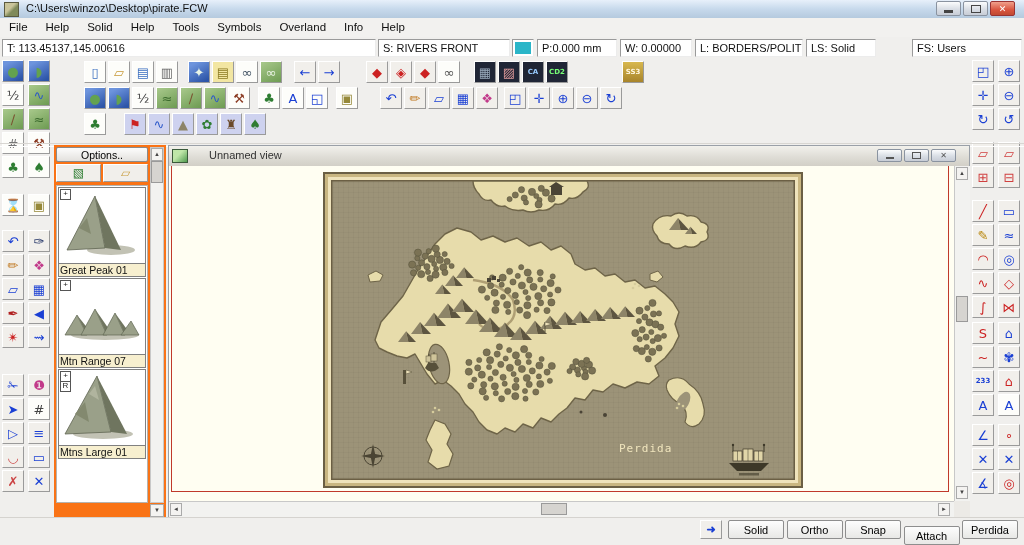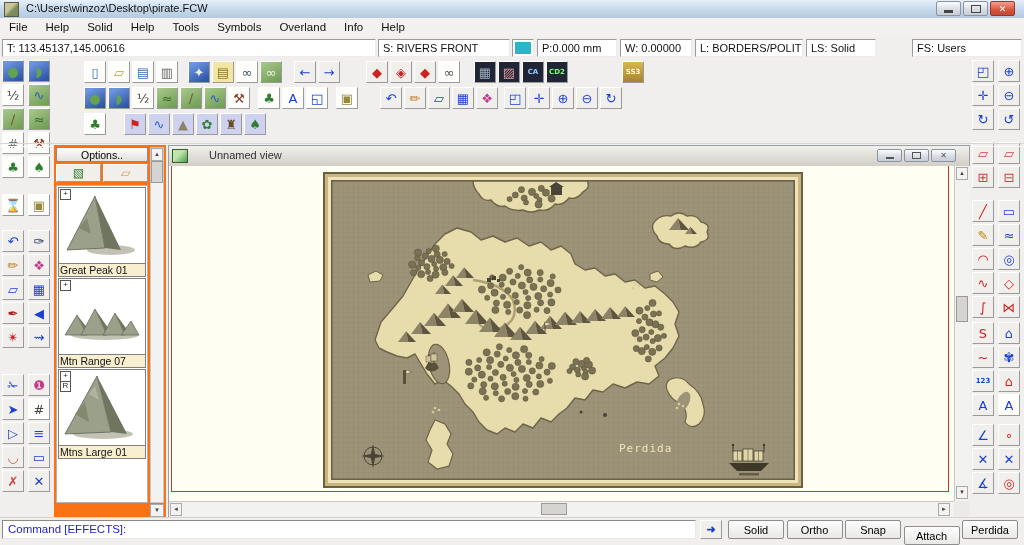--- a/index.html
+++ b/index.html
@@ -510,21 +510,21 @@
           </button>
         </div>
         <div class="tgroup">
           <button class="tbtn">
             <span class="tg" style="color: rgb(204, 34, 34);">S</span>
           </button>
           <button class="tbtn">
             <span class="tg" style="color: rgb(204, 34, 34);">~</span>
           </button>
           <button class="tbtn">
-            <span class="tg multi" style="color: rgb(26, 63, 212);">123</span>
+            <span class="tg multi" style="color: rgb(26, 63, 212);">233</span>
           </button>
           <button class="tbtn">
             <span class="tg" style="color: rgb(26, 63, 212);">A</span>
           </button>
         </div>
         <div class="tgroup">
           <button class="tbtn">
             <span class="tg" style="color: rgb(26, 63, 212);">∠</span>
           </button>
           <button class="tbtn">
@@ -990,21 +990,20 @@
     </div>
     <div id="hscroll">
       <button class="sarrow" id="hs-l">◄</button>
       <div id="hs-thumb"></div>
       <button class="sarrow" id="hs-r">►</button>
     </div>
     <div id="scroll-corner"></div>
   </div>
 
   <div id="cmdbar">
-    <div id="cmd-input">Command [EFFECTS]:</div>
     <button id="cmd-pause"><span>➜</span></button>
     <div>
         <button class="bbtn" style="left: 728px;">Solid</button>
         <button class="bbtn" style="left: 786.5px;">Ortho</button>
         <button class="bbtn" style="left: 845px;">Snap</button>
         <button class="bbtn" style="left: 903.5px; margin-top: 6px;">Attach</button>
         <button class="bbtn" style="left: 962px;">Perdida</button>
       </div>
   </div>
 

